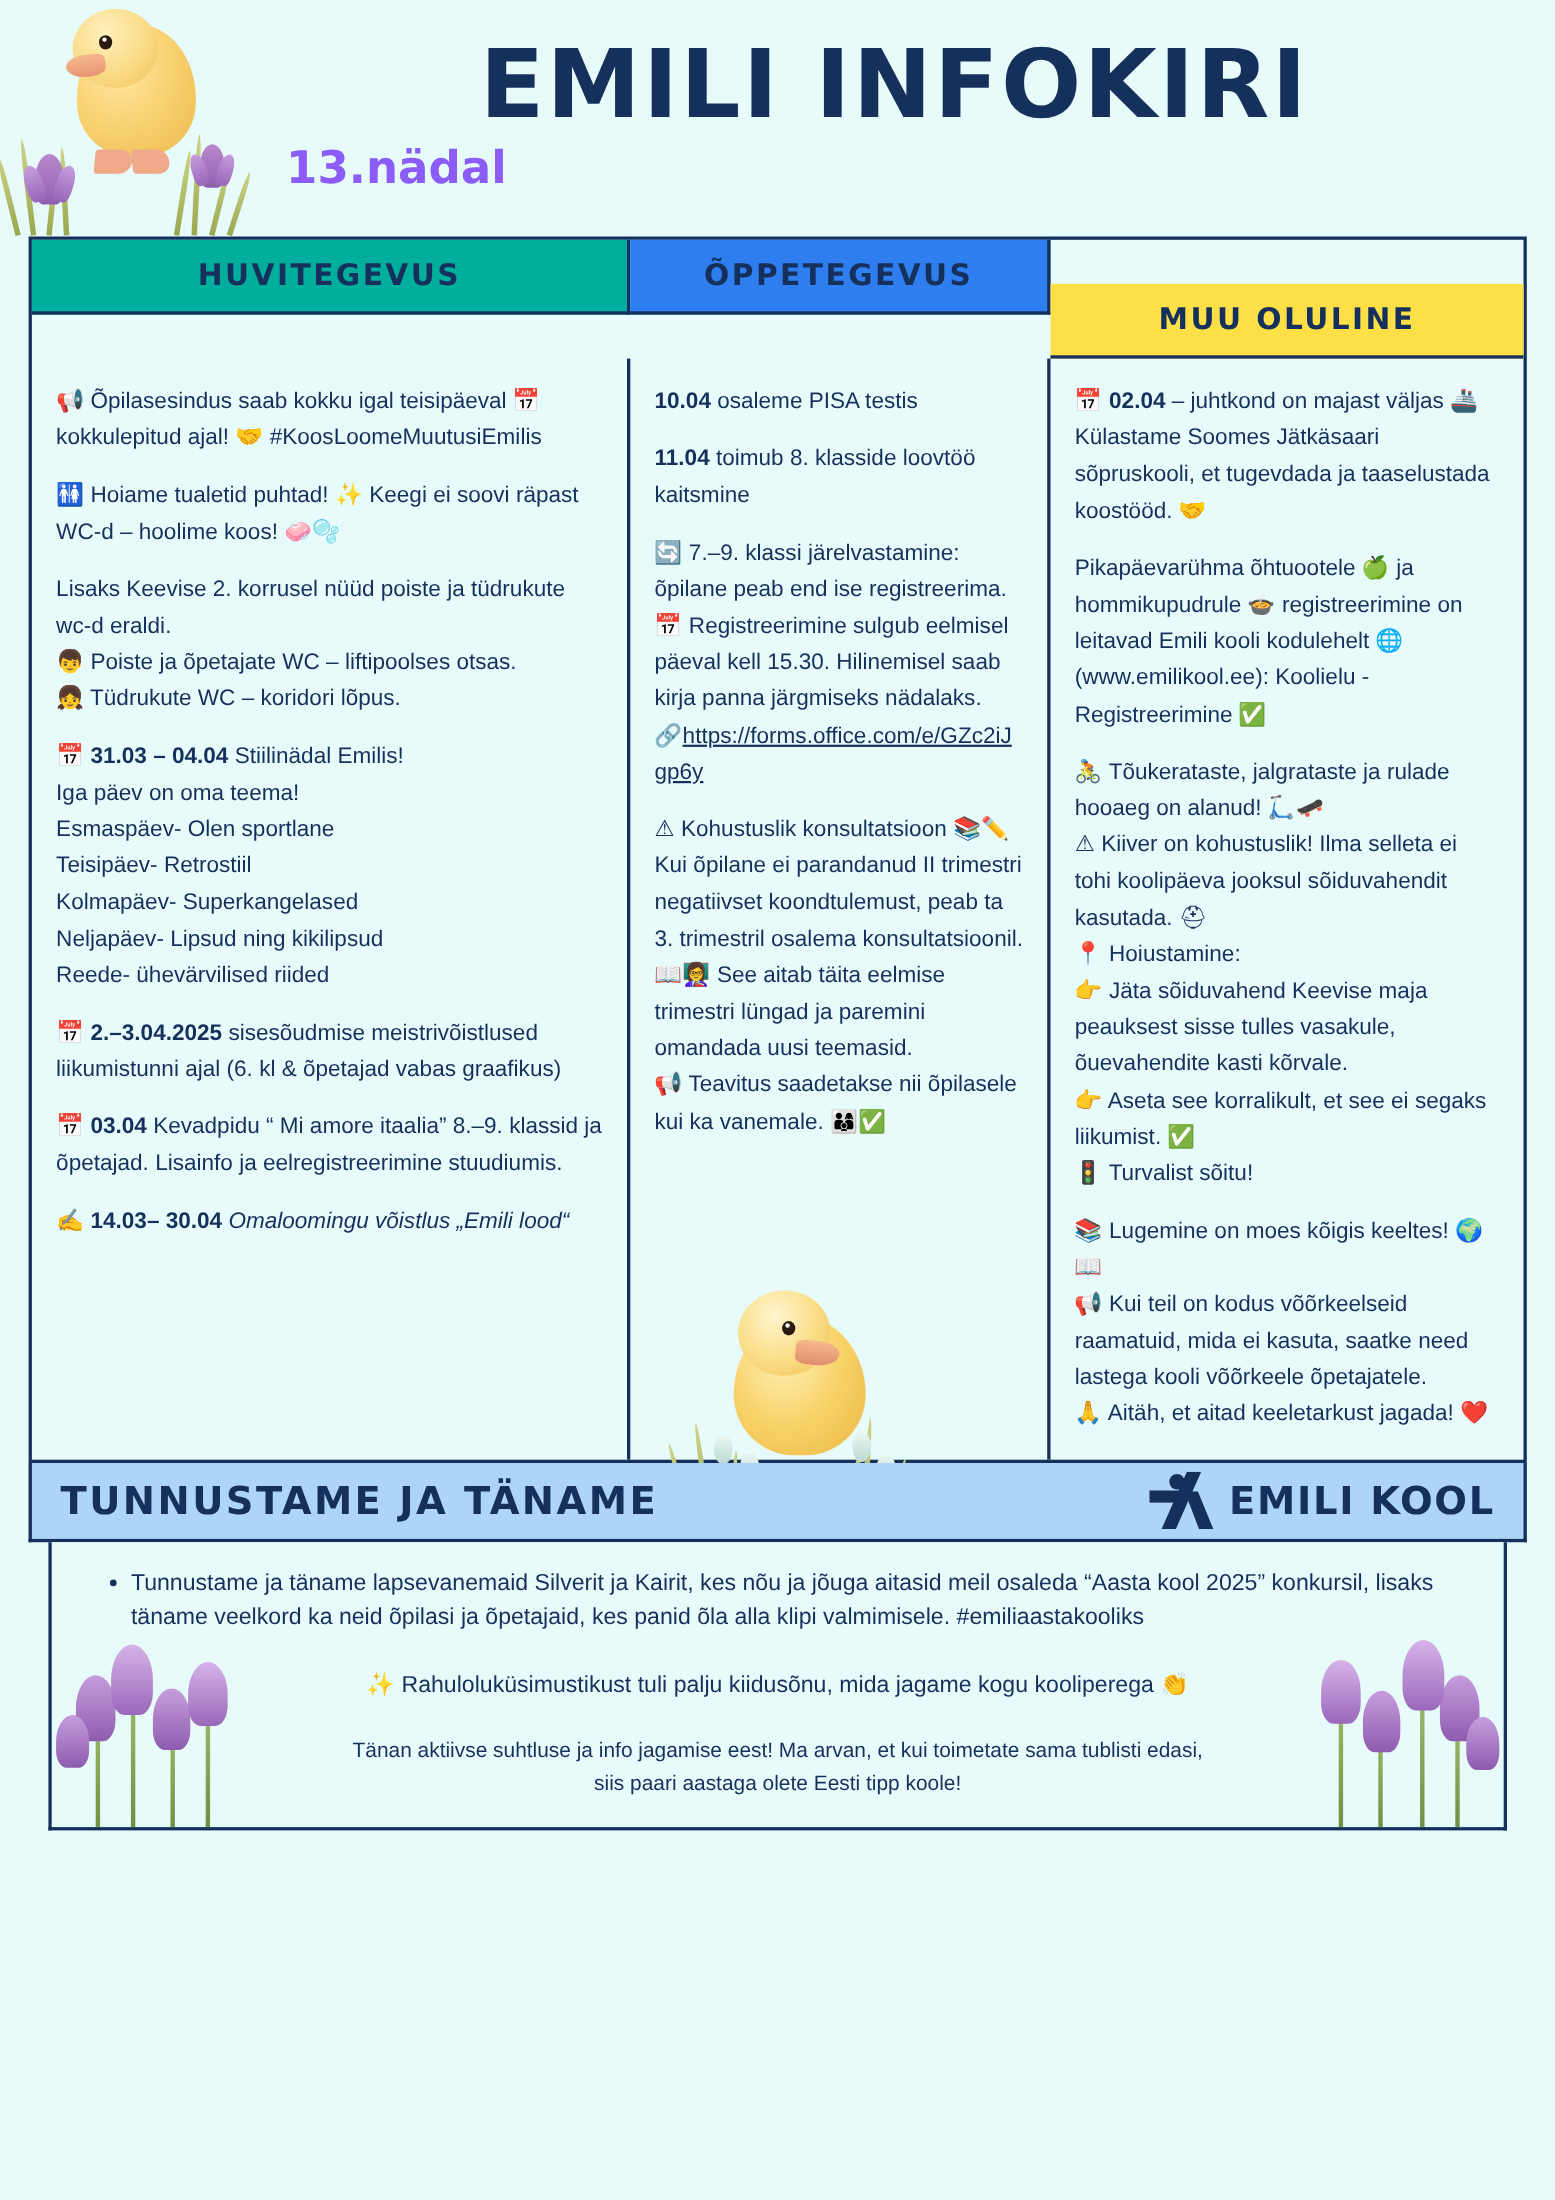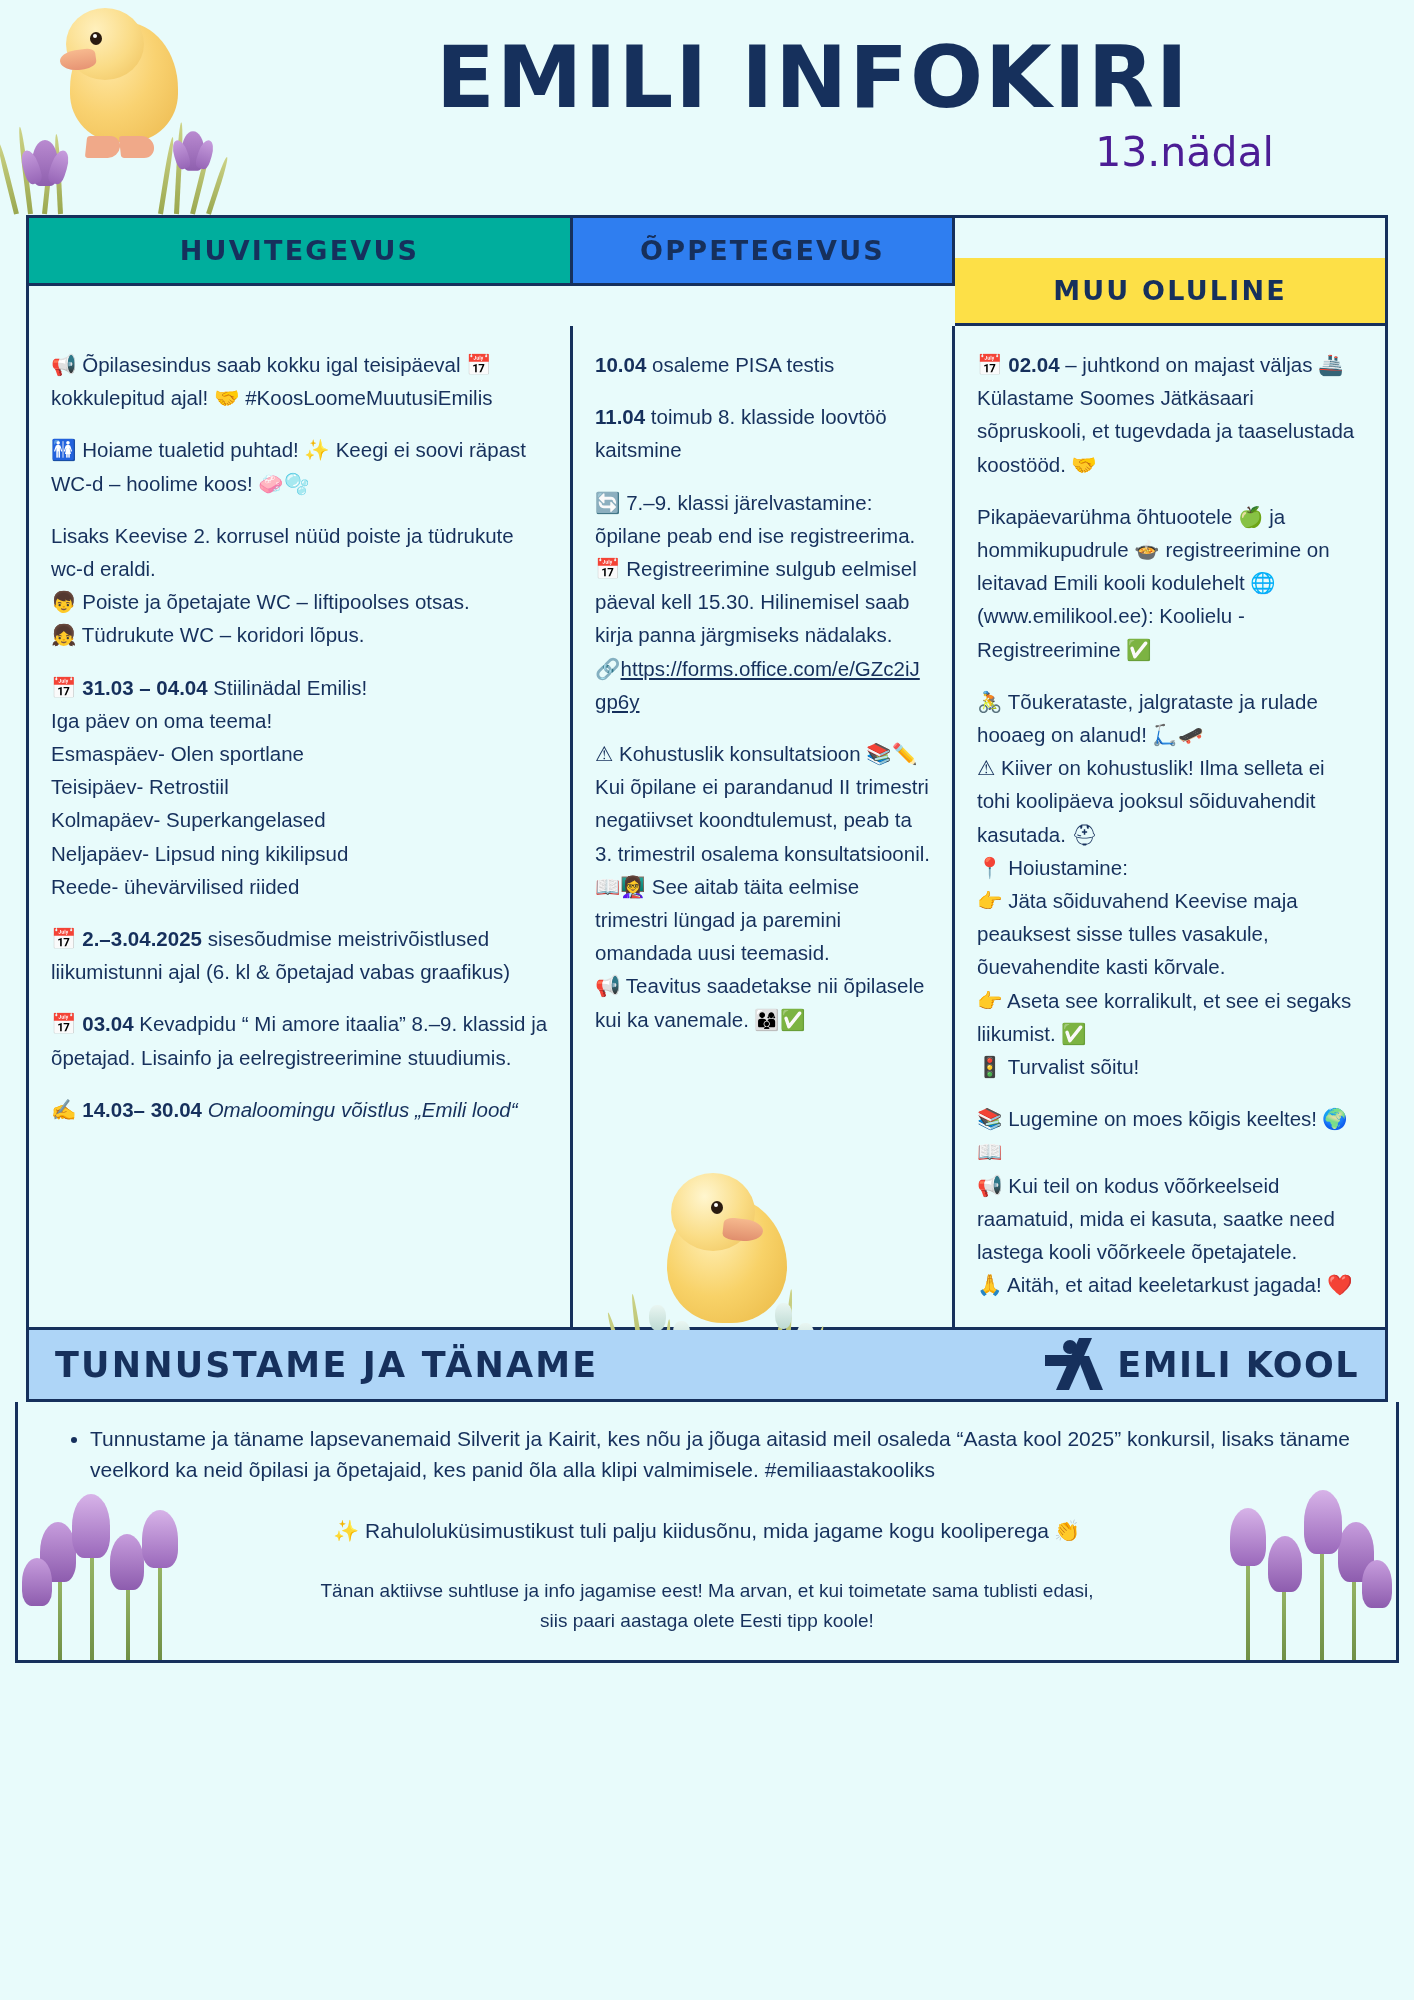--- a/index.html
+++ b/index.html
@@ -31,23 +31,22 @@
     font-weight: 700;
     letter-spacing: 2px;
     color: #16305c;
     text-align: center;
     padding-top: 32px;
     line-height: 1.05;
     font-family: "DejaVu Sans", sans-serif;
   }
   .masthead-sub {
     font-size: 41px;
-    font-weight: 400;
-    color: #4c1d95;
-    text-align: right;
+    font-weight: 700;
+    color: #8b5cf6;
     padding-right: 92px;
     margin-top: 6px;
     font-family: "DejaVu Sans", sans-serif;
   }
 
   
   .duck-wrap {
     position: absolute;
     left: 8px;
     top: 2px;
@@ -221,21 +220,21 @@
   }
   .brand { display: flex; align-items: center; gap: 12px; }
   .brand-text {
     font-size: 35px; font-weight: 700; letter-spacing: 1.5px; color: #16305c;
     font-family: "DejaVu Sans", sans-serif;
   }
 
   
   .footer {
     position: relative;
-    margin: 0 15px;
+    margin: 0 44px;
     border-left: 3px solid #16305c;
     border-right: 3px solid #16305c;
     border-bottom: 3px solid #16305c;
     background: #e8fbfb;
     padding: 22px 40px 26px 40px;
     min-height: 242px;
   }
   .footer ul { margin-left: 32px; }
   .footer li {
     font-size: 21px; line-height: 1.45; color: #16305c;

